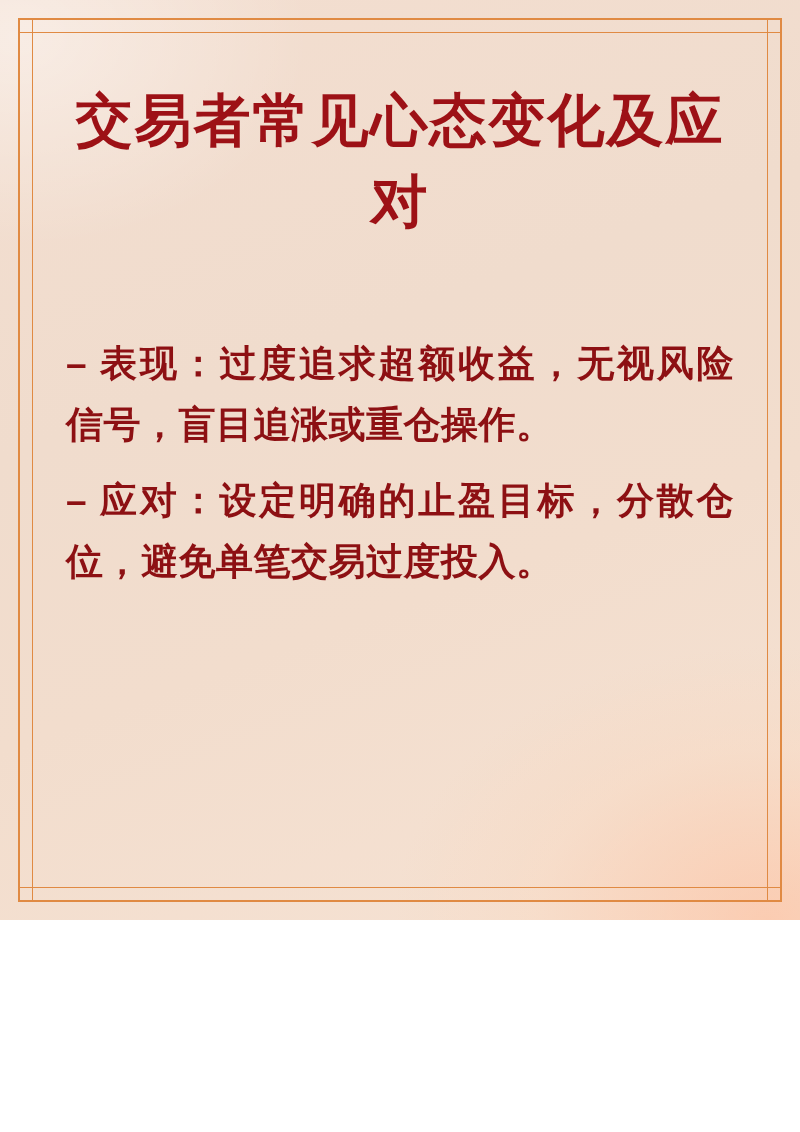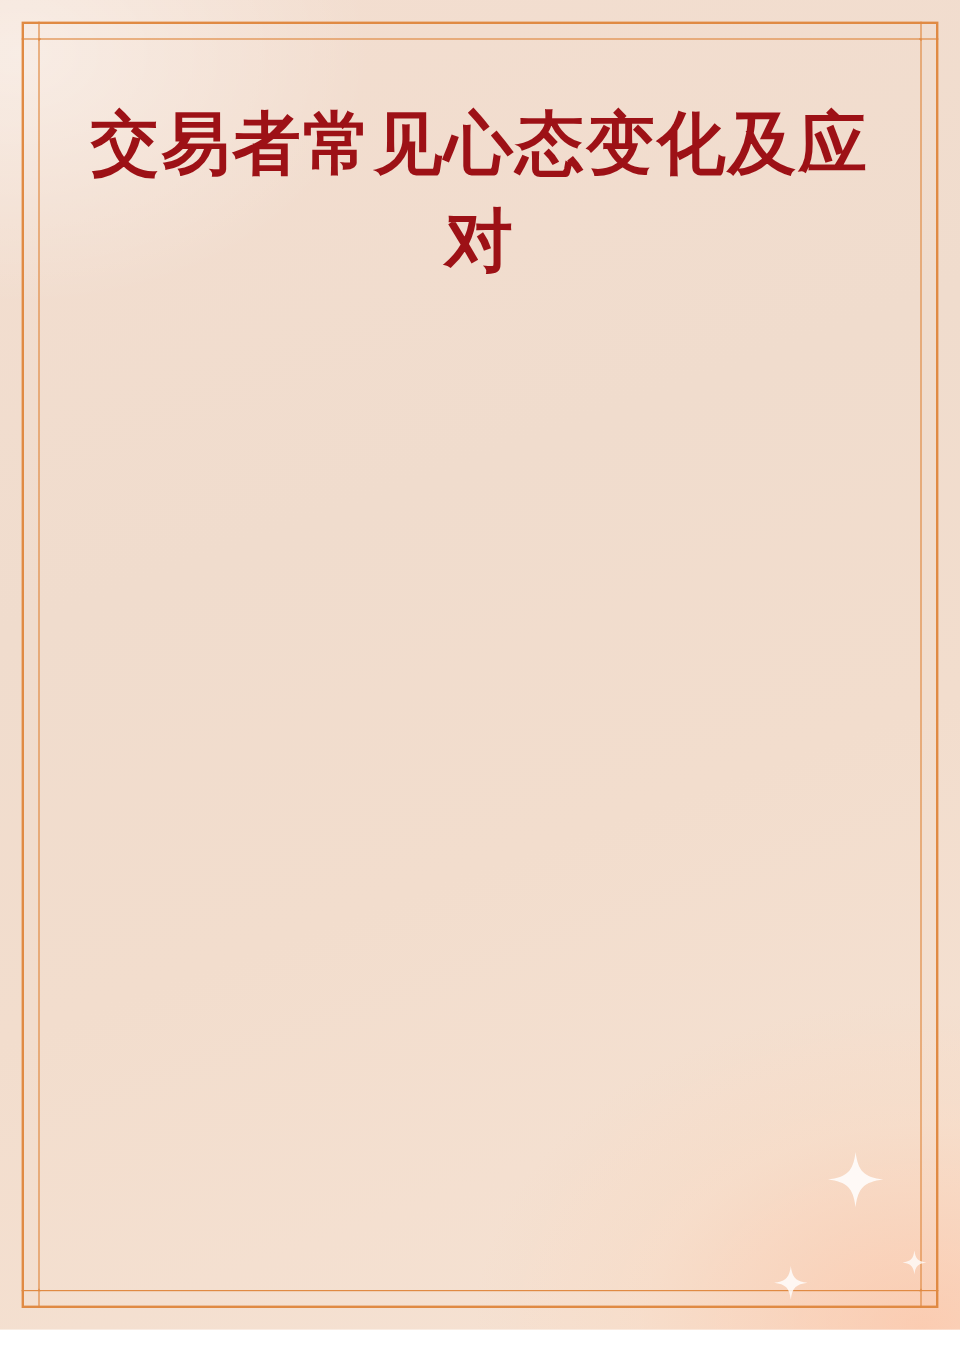--- a/index.html
+++ b/index.html
@@ -9,21 +9,21 @@
   body {
     width: 800px;
     height: 1132px;
     overflow: hidden;
     font-family: "Liberation Sans", sans-serif;
   }
 
   .poster {
     position: relative;
     width: 800px;
-    height: 1108px;
+    height: 920px;
     background:
       radial-gradient(ellipse 520px 380px at 96% 100%, rgba(255,186,150,0.55) 0%, rgba(255,205,170,0.18) 45%, rgba(255,255,255,0) 72%),
       radial-gradient(ellipse 420px 300px at 2% 4%, rgba(255,255,255,0.45) 0%, rgba(255,255,255,0) 70%),
       linear-gradient(160deg, #f3ded0 0%, #f0dccd 38%, #f2ddcd 62%, #f6e2d3 100%);
     box-sizing: border-box;
     overflow: hidden;
   }
 
   
   .frame-outer {
@@ -166,16 +166,18 @@
       <path d="M23 0 C25 16 30 21 46 23 C30 25 25 30 23 46 C21 30 16 25 0 23 C16 21 21 16 23 0 Z" fill="#ffffff" opacity="0.8"></path>
     </svg>
   </div>
 
   <div class="content">
 
     <h1 class="title">交易者常见心态变化及应对</h1>
 
 
     <div class="body-block">
+      <p class="para">– 表现：过度追求超额收益，无视风险信号，盲目追涨或重仓操作。</p>
+      <p class="para">– 应对：设定明确的止盈目标，分散仓位，避免单笔交易过度投入。</p>
     </div>
 
   </div>
 </div>
 
 </body></html>

